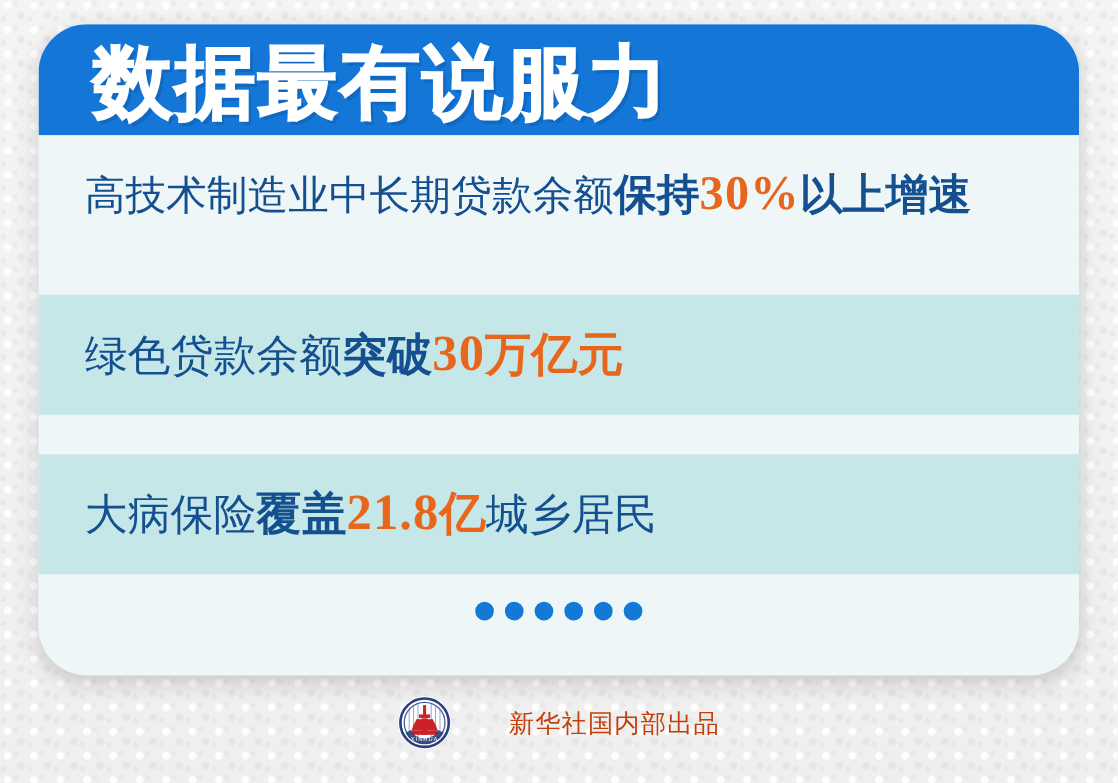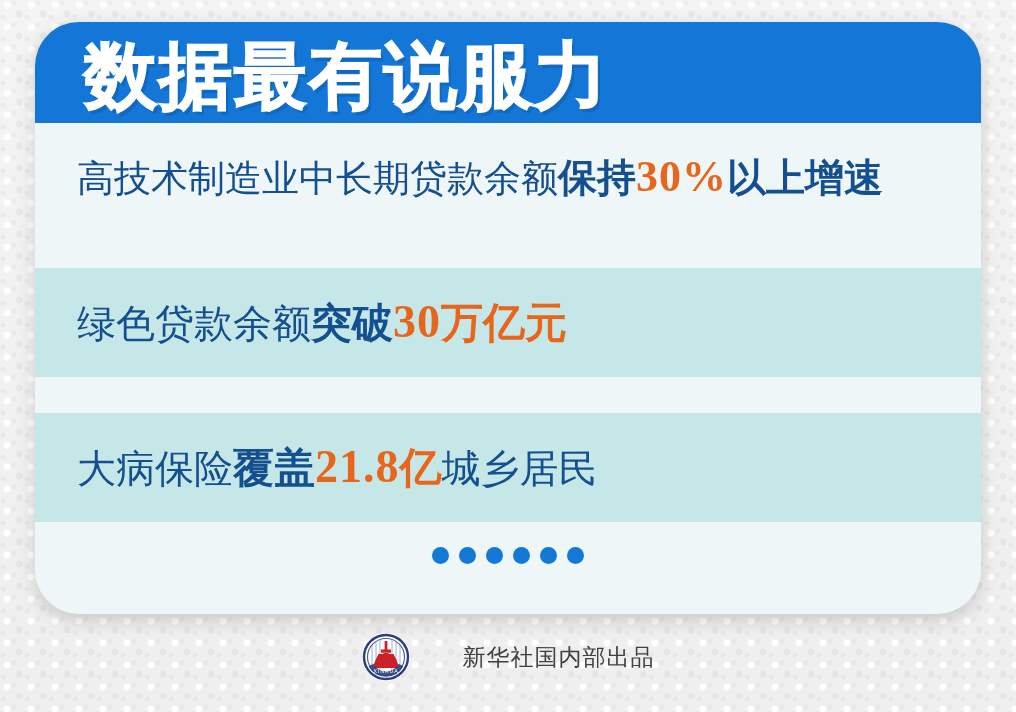--- a/index.html
+++ b/index.html
@@ -119,21 +119,21 @@
     width:48px; height:48px;
     position:relative;
     border-radius:50%;
     background:#ffffff;
   }
   .logo svg { display:block; }
   .footer-text {
     font-family:"DejaVu Sans","Liberation Sans",sans-serif;
     font-size:23px;
     font-weight:normal;
-    color:#404040;
+    color:#c2410c;
     letter-spacing:1px;
     white-space:nowrap;
     margin-left:39px;
   }
 </style>
 </head>
 <body>
 
 <div class="card">
 

